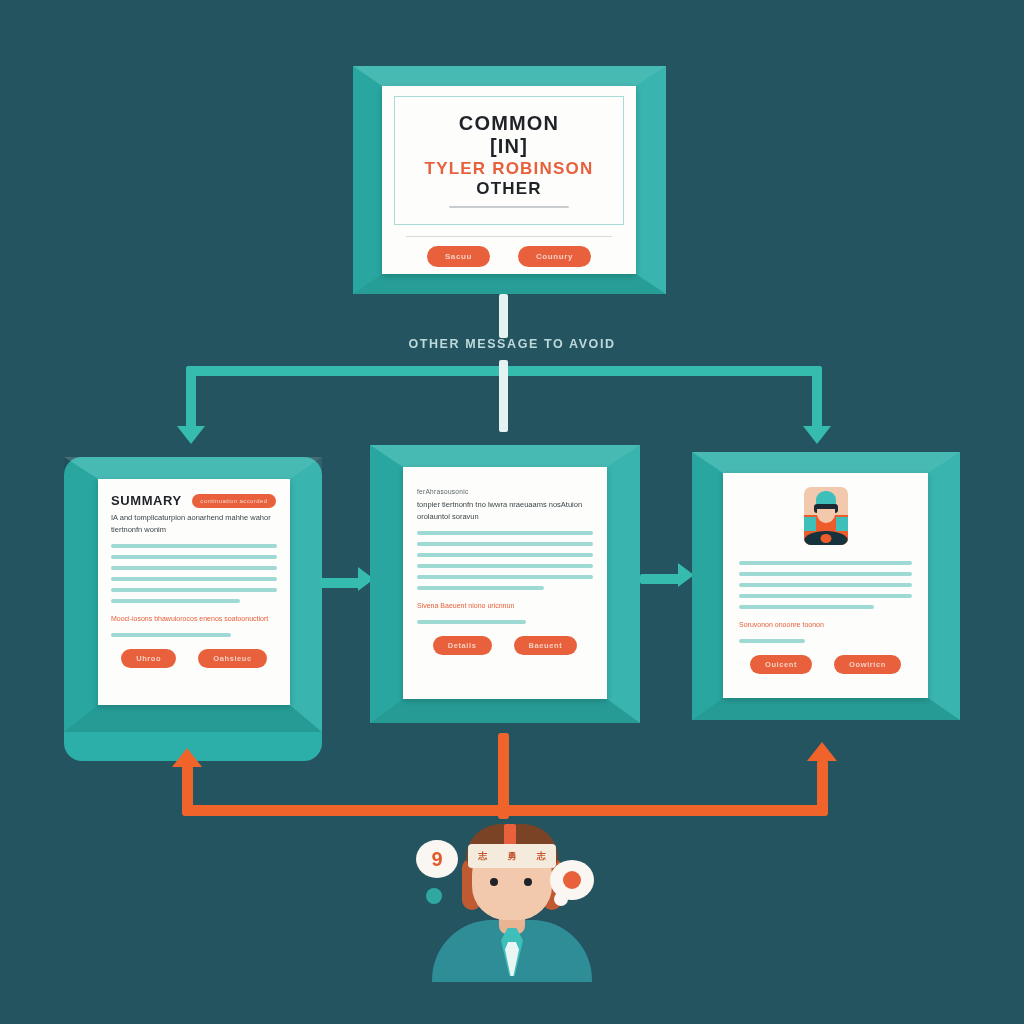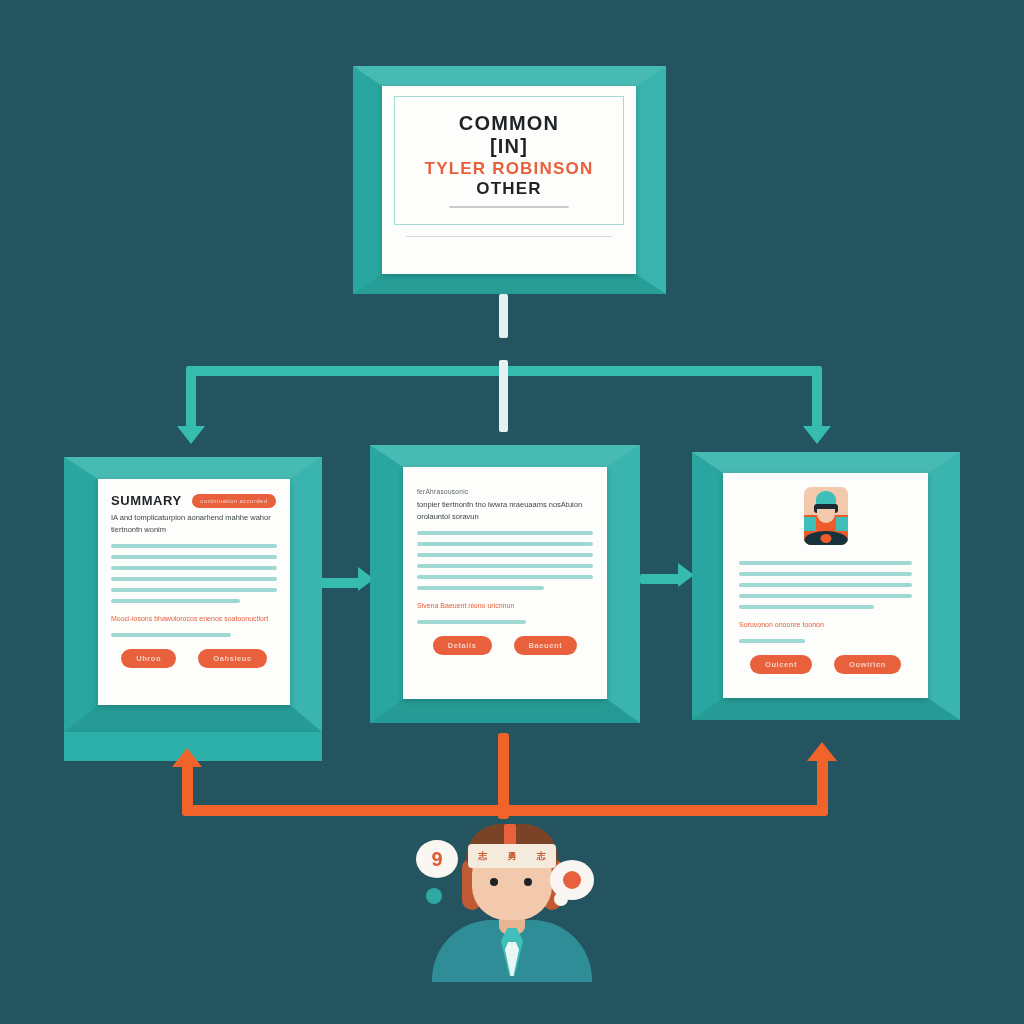--- a/index.html
+++ b/index.html
@@ -72,21 +72,21 @@
   #bus-vr{left:812px;top:366px;height:62px;}
   .arrow-down{
     position:absolute;width:0;height:0;
     border-left:14px solid transparent;border-right:14px solid transparent;
     border-top:18px solid #35BCAF;
   }
   #arr-dl{left:177px;top:426px;}
   #arr-dr{left:803px;top:426px;}
 
   
-  #card-l-frame{left:64px;top:457px;width:258px;height:304px;}
+  #card-l-frame{left:64px;top:457px;width:258px;height:304px;border-radius:18px;}
   #card-l-paper{left:34px;top:22px;width:192px;height:226px;}
   #card-m-frame{left:370px;top:445px;width:270px;height:278px;}
   #card-m-paper{left:33px;top:22px;width:204px;height:232px;}
   #card-r-frame{left:692px;top:452px;width:268px;height:268px;}
   #card-r-paper{left:31px;top:21px;width:205px;height:225px;}
 
   .card-head{display:flex;align-items:center;gap:10px;}
   .card-title{font-size:13px;font-weight:700;color:#1F2328;letter-spacing:.6px;filter:blur(.5px);}
   .tagpill{background:#E8603C;border-radius:12px;height:14px;min-width:84px;
     color:#F7D3C7;font-size:6px;letter-spacing:.4px;
@@ -195,24 +195,29 @@
 
     <div class="paper" id="hero-paper">
       <div id="hero-inner">
         <div class="hero-line" id="hero-l1">COMMON</div>
         <div class="hero-line" id="hero-l2">[IN]</div>
         <div class="hero-line" id="hero-l3">TYLER ROBINSON</div>
         <div class="hero-line" id="hero-l4">OTHER</div>
         <div id="hero-rule"></div>
       </div>
       <div id="hero-sep"></div>
+      <div id="hero-btns">
+        <button class="pill">Sacuu</button>
+        <button class="pill">Counury</button>
+      </div>
     </div>
   </div>
 
   <div id="stem-top"></div>
+  <div id="conn-label">OTHER MESSAGE TO AVOID</div>
   <div id="bus-h"></div>
   <div class="bus-v" id="bus-vl"></div>
   <div class="bus-v" id="bus-vr"></div>
   <div class="arrow-down" id="arr-dl"></div>
   <div class="arrow-down" id="arr-dr"></div>
   <div id="stem-mid"></div>
 
   <div class="frame" id="card-l-frame">
     <svg width="258" height="275" style="position:absolute;left:0;top:0">
       <polygon points="0,0 258,0 226,22 34,22" fill="#ffffff" opacity="0.14"></polygon>

